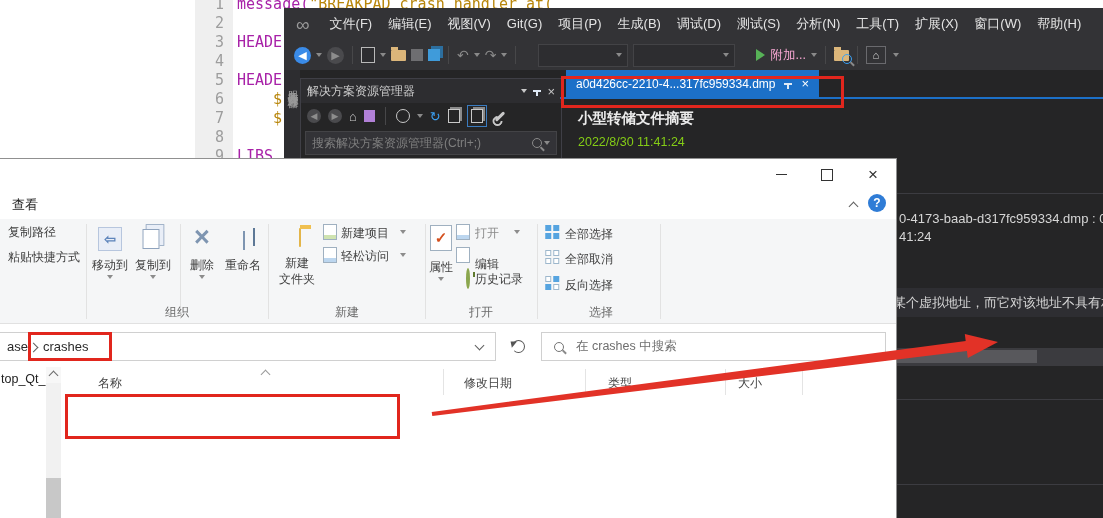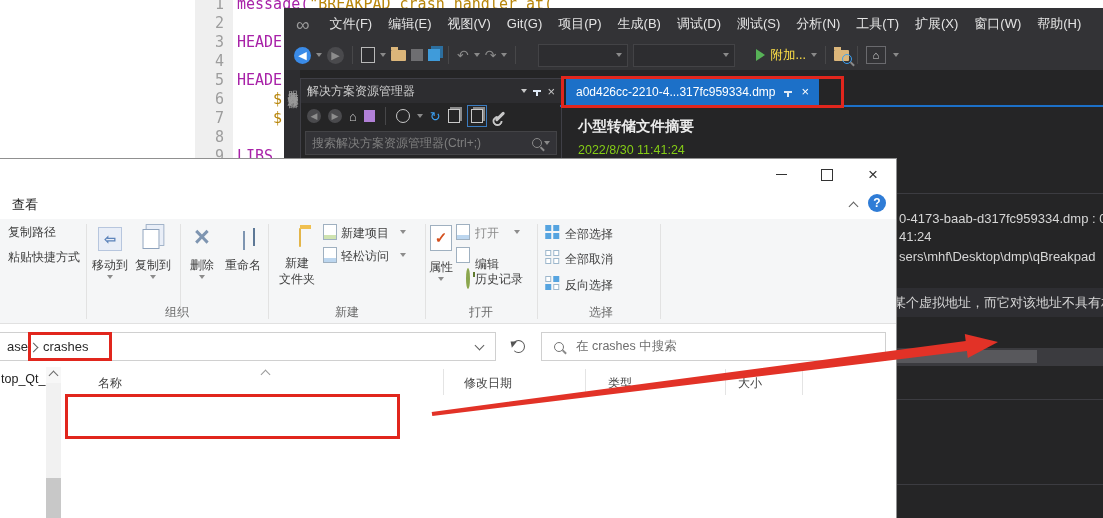--- a/index.html
+++ b/index.html
@@ -30,21 +30,21 @@
   .ic-folder{width:15px;height:11px;background:#dcb67a;border-radius:1px;position:relative;}
   .ic-folder::before{content:"";position:absolute;top:-3px;left:0;width:7px;height:3px;background:#dcb67a;}
   .ic-save{width:12px;height:12px;background:#6e6e71;}
   .ic-saveall{width:12px;height:12px;background:#3f9bda;box-shadow:3px -3px 0 #2c6e9e;}
   .arrowch{color:#8a8a8a;font-size:14px;line-height:1;}
   .combo{width:88px;height:21px;background:#2d2d30;border:1px solid #434346;position:relative;}
   .combo::after{content:"";position:absolute;right:5px;top:8px;border-left:3.5px solid transparent;
         border-right:3.5px solid transparent;border-top:4px solid #8a8a8a;}
   .play{width:0;height:0;border-top:6px solid transparent;border-bottom:6px solid transparent;
         border-left:9px solid #57b257;}
-  .attach-lbl{color:#fde047;font-size:12.5px;}
+  .attach-lbl{color:#f9a8d4;font-size:12.5px;}
   .ic-homebox{width:18px;height:16px;border:1px solid #6a6a6e;color:#cfcfcf;font-size:11px;
         display:flex;align-items:center;justify-content:center;}
 
   .vs-body{position:relative;height:448px;background:#252526;}
   .server-strip{position:absolute;left:0;top:0;width:16px;height:160px;background:#2d2d30;
         writing-mode:vertical-rl;color:#9a9a9a;font-size:11px;padding-top:12px;letter-spacing:1px;}
   .sol-panel{position:absolute;left:16px;top:8px;width:260px;background:#252526;border:1px solid #3f3f46;}
   .sol-title{height:24px;display:flex;align-items:center;color:#cccccc;font-size:12px;padding:0 6px;gap:6px;background:#2d2d30;}
   .sol-title .sp{flex:1;}
   .sol-tools{height:26px;display:flex;align-items:center;gap:7px;padding:0 6px;}
@@ -63,21 +63,21 @@
         display:flex;align-items:center;color:#7f7f7f;font-size:12px;padding:0 6px;gap:2px;}
   .sol-search .sp{flex:1;}
   .mag{position:relative;width:8px;height:8px;border:1.5px solid #8a8a8a;border-radius:50%;display:inline-block;}
   .mag::after{content:"";position:absolute;width:5px;height:1.5px;background:#8a8a8a;
         transform:rotate(45deg);right:-4px;bottom:-2px;}
   .pinbar{width:8px;height:2px;background:#dfe9f5;position:relative;}
   .pinbar::after{content:"";position:absolute;left:3px;top:2px;width:2px;height:4px;background:#dfe9f5;}
   .xg{font-size:13px;line-height:1;}
 
   .editor-zone{position:absolute;left:276px;top:0;right:0;bottom:0;}
-  .tab-strip{padding-top:8px;display:flex;}
+  .tab-strip{display:flex;}
   .dmp-tab{margin-left:6px;height:27px;background:#1c70c8;display:inline-flex;align-items:center;
         gap:9px;padding:0 10px;color:#fff;font-size:12px;white-space:nowrap;}
   .blue-line{height:2px;background:#1c70c8;}
   .md-content{padding:10px 18px;}
   .md-title{color:#ececec;font-size:14.5px;font-weight:bold;}
   .md-time{color:#84cc16;font-size:12.5px;margin-top:7px;}
 
   .rp-line{position:absolute;color:#d6d6d6;font-size:13px;white-space:nowrap;}
   .rp-band{position:absolute;left:590px;right:0;top:218px;height:29px;background:#2e2e32;}
   .rp-div{position:absolute;left:596px;right:0;height:1px;background:#3c3c41;}
@@ -273,21 +273,20 @@
         <div class="blue-line"></div>
         <div class="md-content">
           <div class="md-title">小型转储文件摘要</div>
           <div class="md-time">2022/8/30 11:41:24</div>
         </div>
       </div>
 
       <div class="rp-div" style="top:123px"></div>
       <div class="rp-line" style="left:615px;top:141px">0-4173-baab-d317fc959334.dmp : 0</div>
       <div class="rp-line" style="left:615px;top:159px">41:24</div>
-      <div class="rp-line" style="left:615px;top:179px">sers\mhf\Desktop\dmp\qBreakpad</div>
       <div class="rp-band"></div>
       <div class="rp-line" style="left:609px;top:224px">某个虚拟地址，而它对该地址不具有相</div>
       <div class="rp-scroll">
         <div class="rp-thumb"></div>
       </div>
       <div class="rp-div" style="top:329px"></div>
       <div class="rp-div" style="top:414px"></div>
     </div>
   </div>
 

